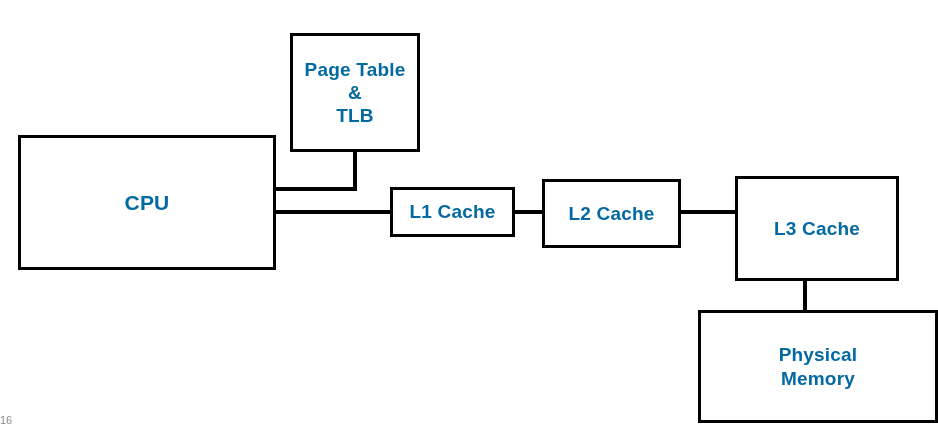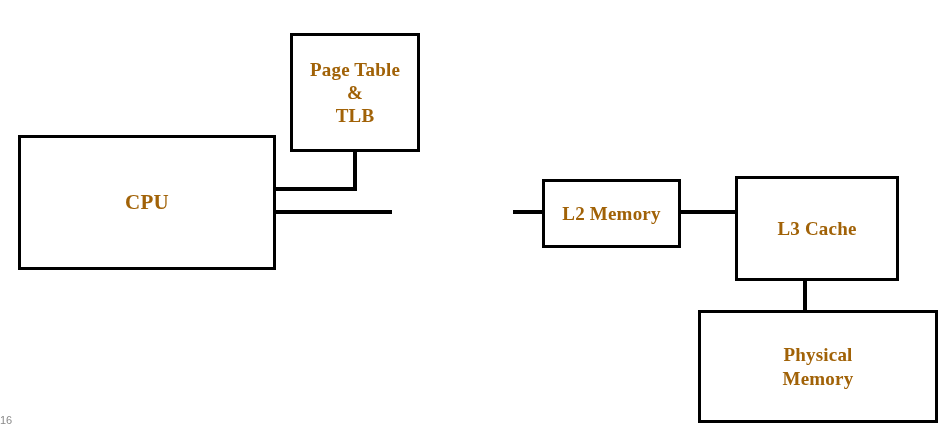--- a/index.html
+++ b/index.html
@@ -23,23 +23,23 @@
     box-sizing: border-box;
     background: #ffffff;
     border: 3px solid #000000;
     display: flex;
     align-items: center;
     justify-content: center;
     text-align: center;
     z-index: 3;
   }
   .node .label {
-    font-family: Liberation Serif, serif;
+    font-family: Liberation Sans, sans-serif;
     font-weight: bold;
-    color: #a16207;
+    color: #0369a1;
     line-height: 1.22;
     white-space: pre-line;
     letter-spacing: 0.2px;
   }
   
   #node-cpu   { left: 18px;  top: 135px; width: 258px; height: 135px; text-align: right; }
   #node-cpu .label { font-size: 21px; }
 
   #node-pt    { left: 290px; top: 33px;  width: 130px; height: 119px; }
   #node-pt .label { font-size: 19px; }
@@ -113,23 +113,26 @@
   <div class="node" id="node-cpu">
     <span class="label">CPU</span>
   </div>
 
   <div class="node" id="node-pt">
     <span class="label">Page Table
 &amp;
 TLB</span>
   </div>
 
+  <div class="node" id="node-l1">
+    <span class="label">L1 Cache</span>
+  </div>
 
   <div class="node" id="node-l2">
-    <span class="label">L2 Memory</span>
+    <span class="label">L2 Cache</span>
   </div>
 
   <div class="node" id="node-l3">
     <span class="label">L3 Cache</span>
   </div>
 
   <div class="node" id="node-pm">
     <span class="label">Physical
 Memory</span>
   </div>

